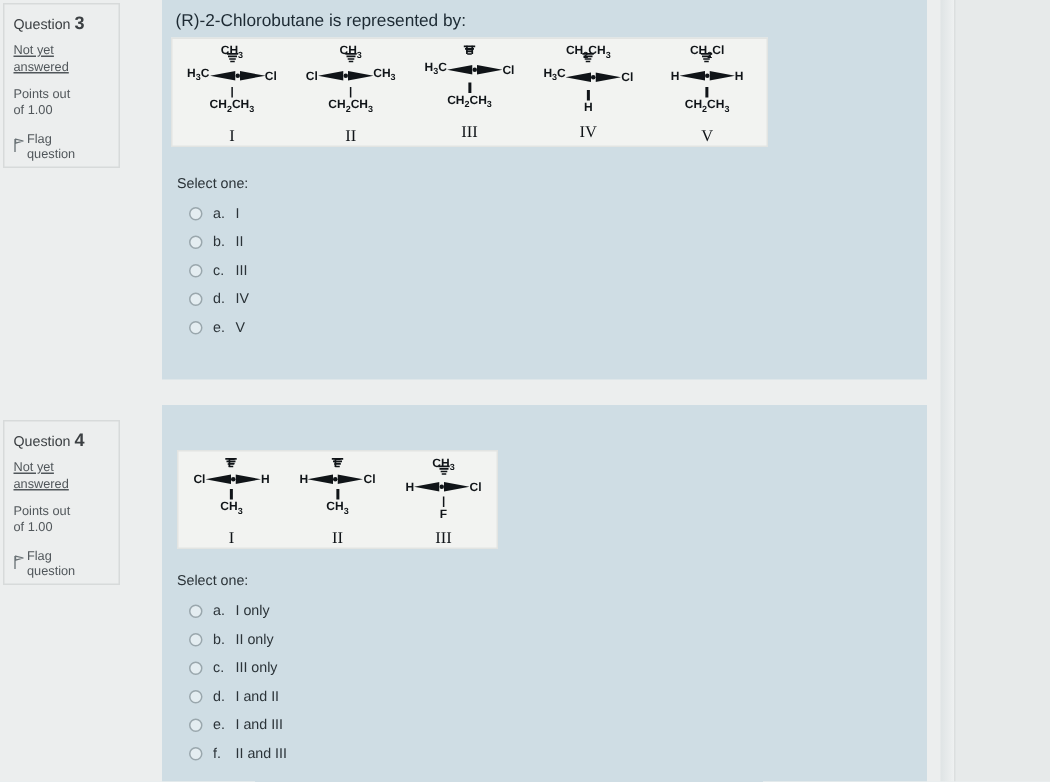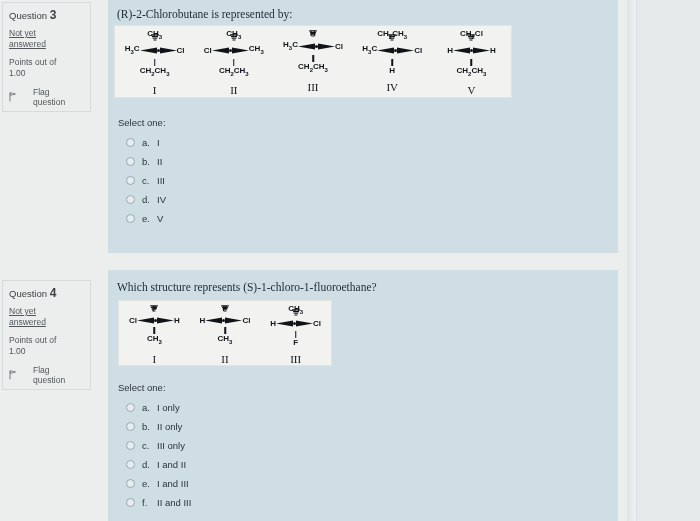--- a/index.html
+++ b/index.html
@@ -31,21 +31,21 @@
     background: linear-gradient(to right, #dfe4e5, #f0f2f2);
   }
 
   
   .qblock { position: absolute; left: 0; }
 
   
   .qinfo {
     position: absolute;
     left: 2px;
-    width: 89px;
+    width: 78px;
     background: #eceeee;
     border: 1px solid #d7dada;
     padding: 5px 24px 6px 6px;
   }
   .qinfo-title {
     font-size: 9.5px;
     color: #3c4043;
     margin-bottom: 6px;
     white-space: nowrap;
   }
@@ -61,33 +61,33 @@
     font-size: 8.5px;
     color: #50565a;
     line-height: 11px;
     margin-bottom: 8px;
   }
   .qinfo-flag {
     font-size: 8.5px;
     color: #50565a;
     display: flex;
     align-items: center;
-    gap: 16px;
+    gap: 1px;
     cursor: pointer;
   }
   .flag-ico { width: 8px; height: 10px; display: block; }
 
   
   .qpanel {
     position: absolute;
     background: #cfdde4;
     left: 108px;
   }
   .qstem {
-    font-family: Liberation Serif, serif;
+    font-family: Liberation Sans, sans-serif;
     font-size: 11.5px;
     color: #1d2a33;
     position: absolute;
   }
 
   
   .figbox {
     position: absolute;
     background: #f2f3f1;
     border: 1px solid #e2e4e2;
@@ -382,21 +382,20 @@
           <svg class="flag-ico" viewBox="0 0 8 10" xmlns="http://www.w3.org/2000/svg">
             <path d="M1 0.6 L1 9.4" stroke="#6a7276" stroke-width="0.9" fill="none"></path>
             <path d="M1.4 0.8 L6.6 2.0 L1.4 3.4 Z" stroke="#6a7276" stroke-width="0.8" fill="none"></path>
           </svg>
         </span>
         <span>Flag question</span>
       </div>
     </div>
 
     <div class="qpanel" style="top:270px; width:510px; height:251px;">
-      <div class="qstem" style="left:9px; top:11px;">Which structure represents (S)-1-chloro-1-fluoroethane?</div>
 
       <div class="figbox" style="left:10px; top:30px; width:214px; height:66px;">
         <div class="structs">
             <div class="struct">
               <div class="lbl-top">F</div>
               <div class="core">
                 <span class="side">Cl</span>
                 <svg class="wedge" viewBox="0 0 17 7" xmlns="http://www.w3.org/2000/svg">
                   <polygon points="0,3.5 17,0.4 17,6.6" fill="#101418"></polygon>
                 </svg>

